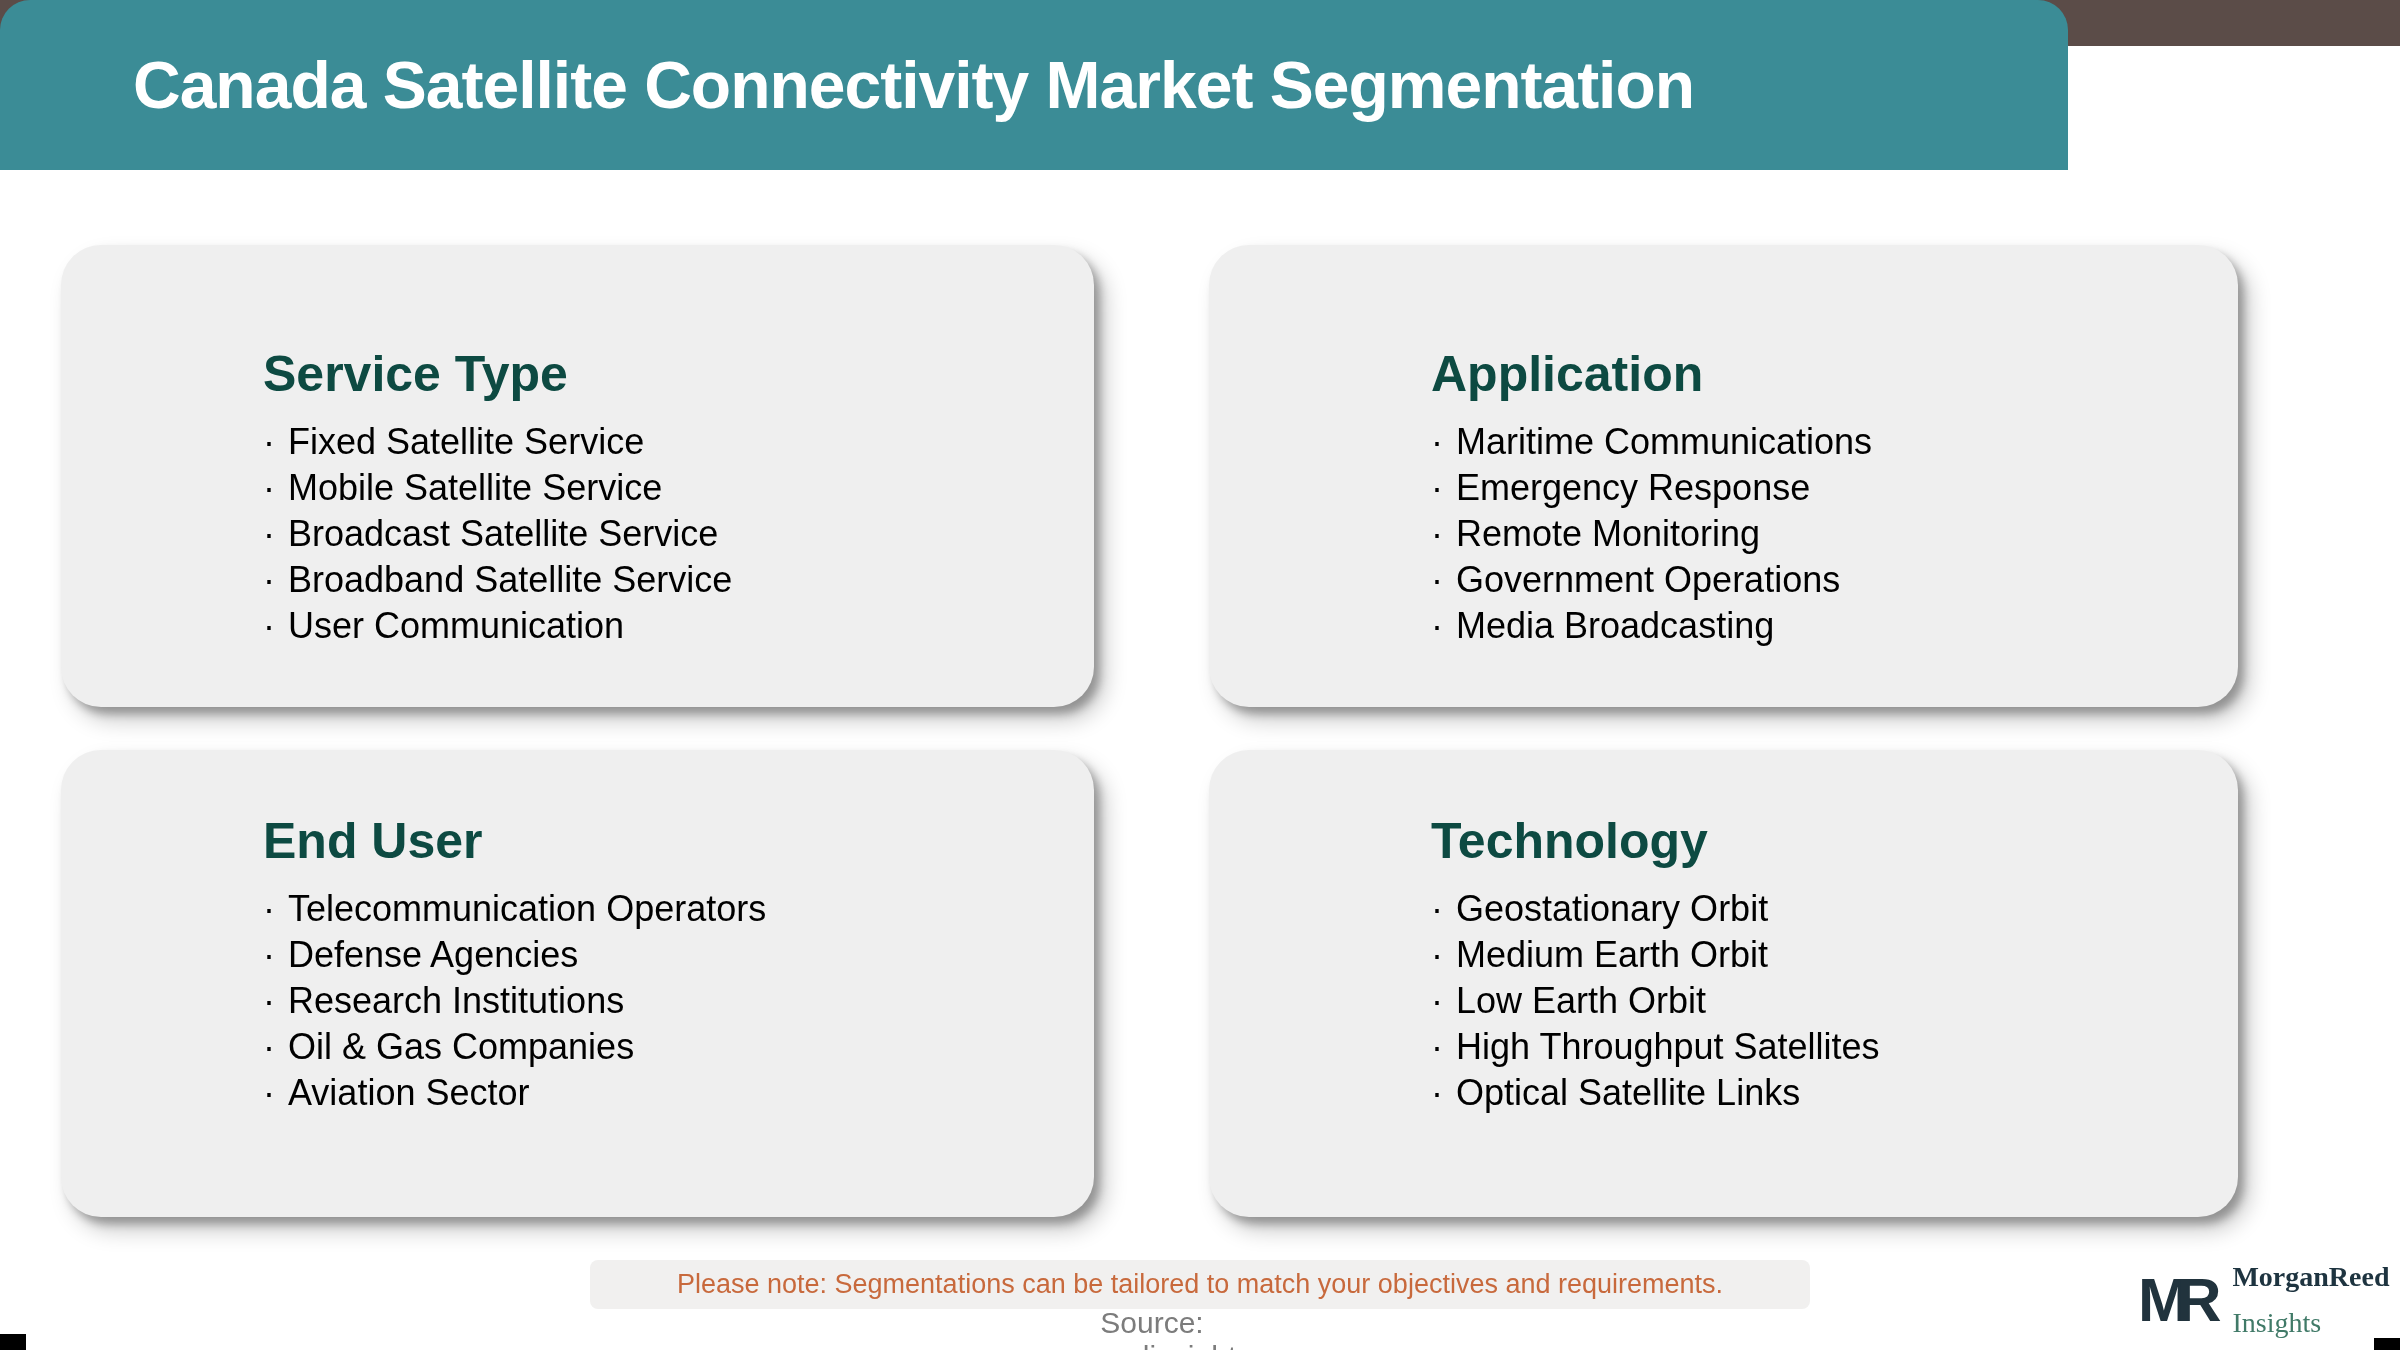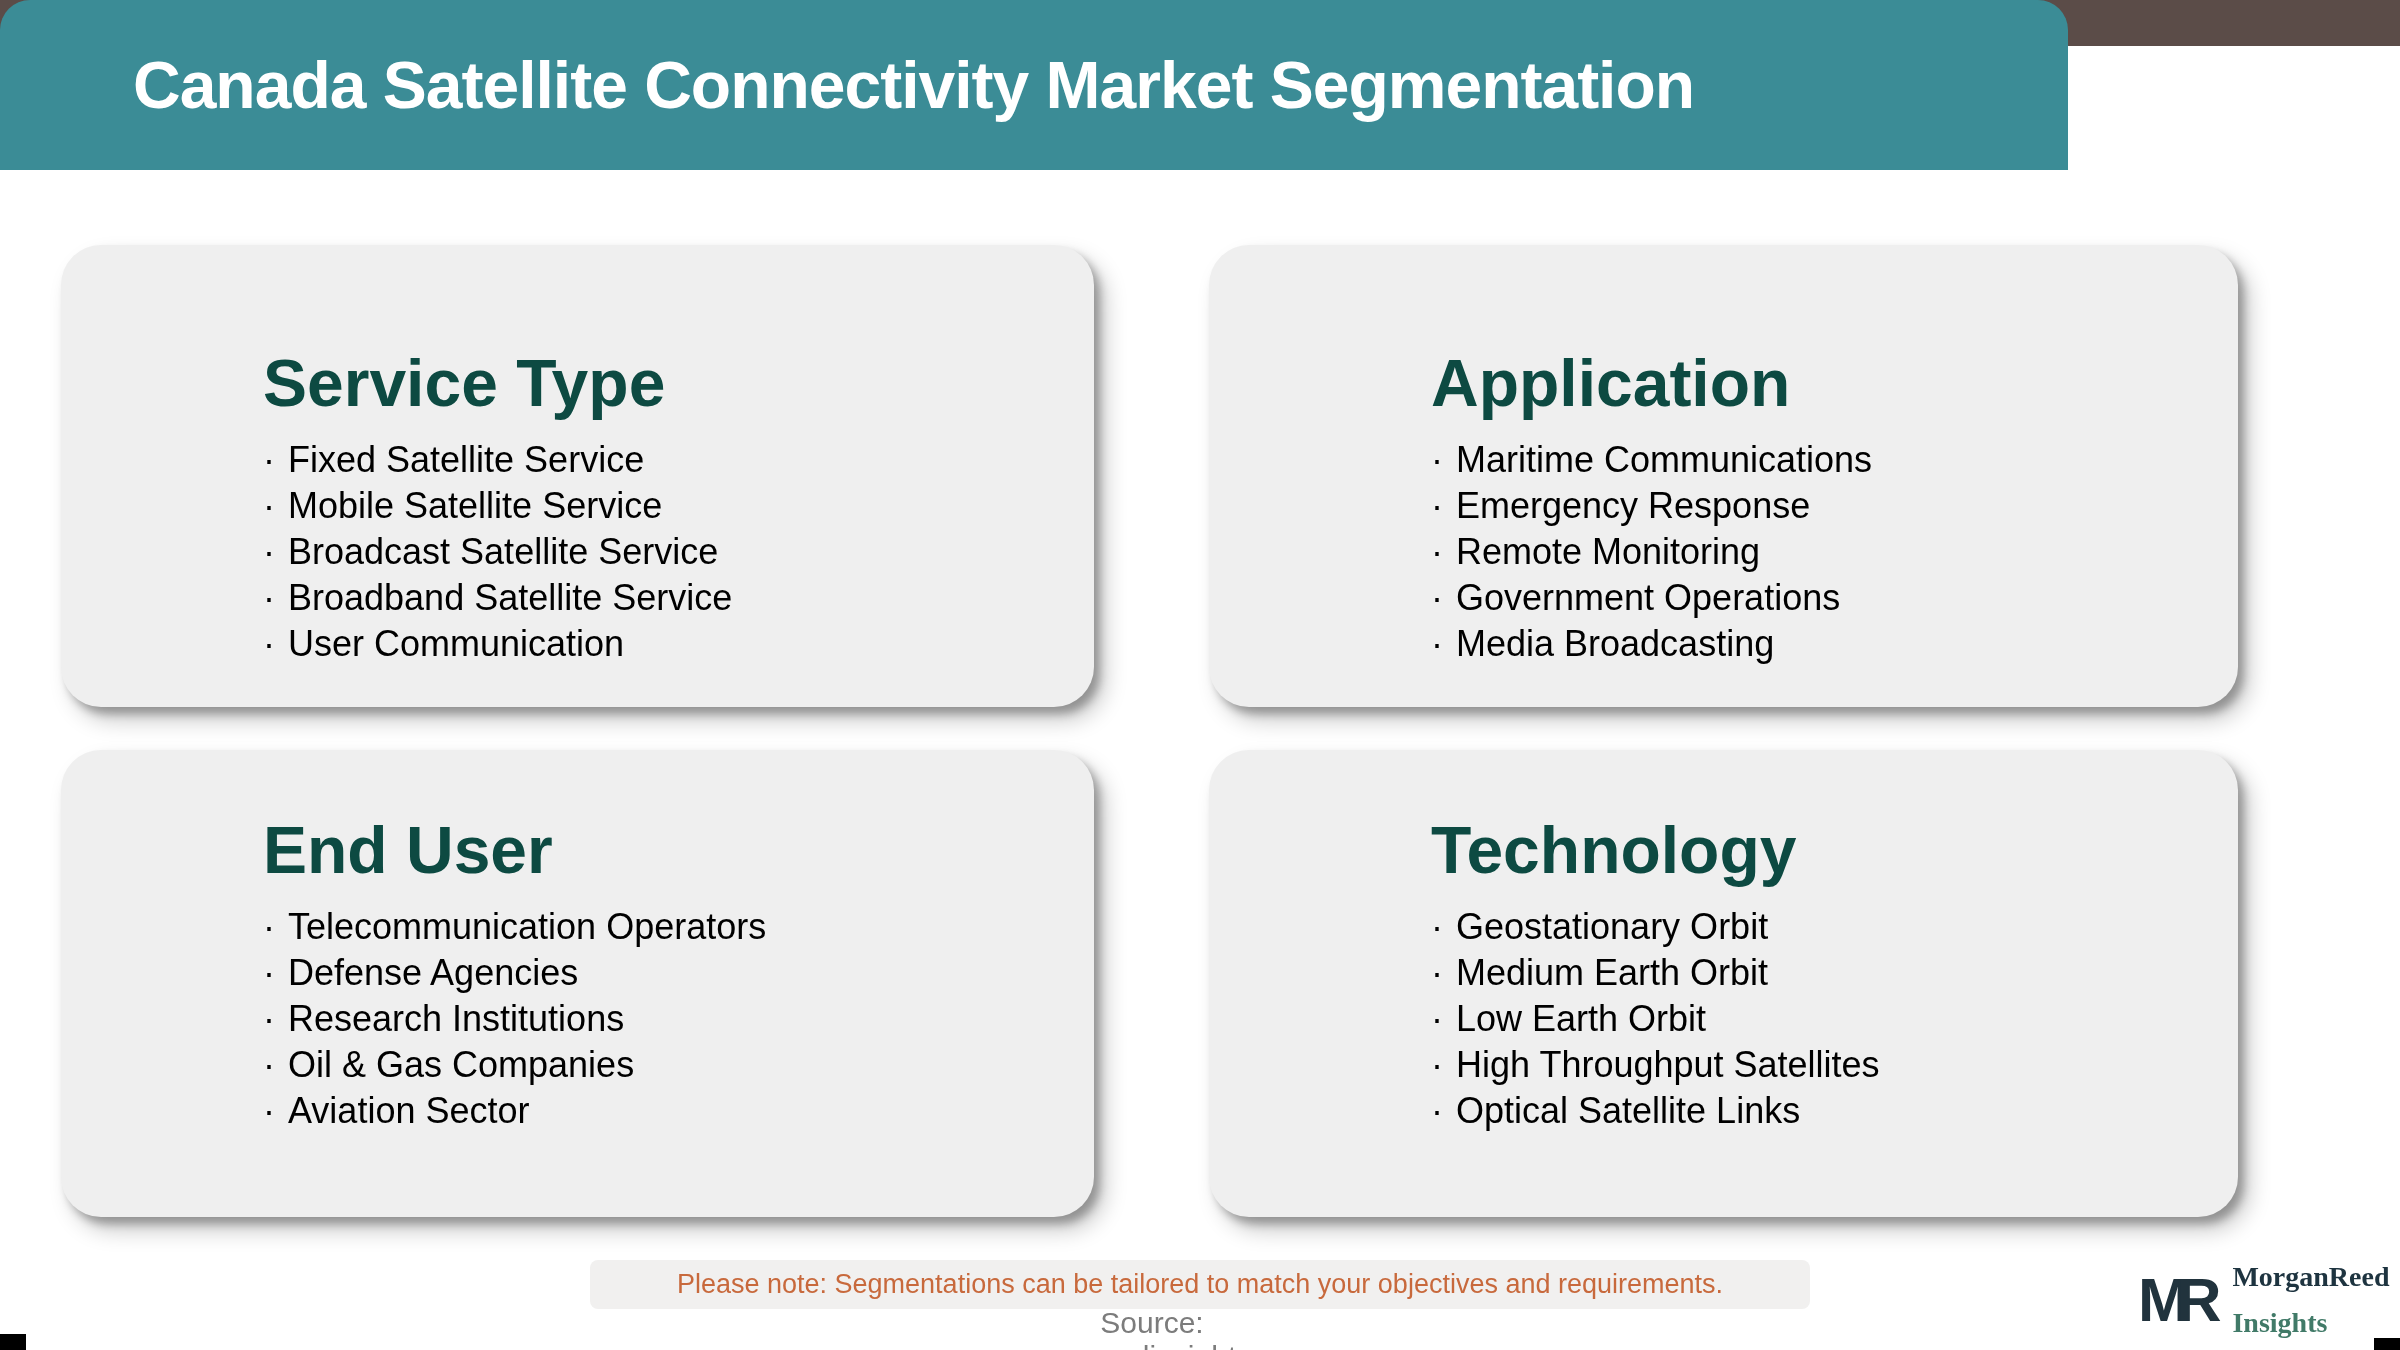--- a/index.html
+++ b/index.html
@@ -34,21 +34,21 @@
     background:#efefef;
     border-radius:40px;
     box-shadow:6px 7px 8px rgba(0,0,0,0.28), 11px 13px 22px rgba(0,0,0,0.22);
   }
   .card-1 { left:61px;   top:245px; width:1033px; height:462px; padding:100px 40px 0 202px; }
   .card-2 { left:1209px; top:245px; width:1029px; height:462px; padding:100px 40px 0 222px; }
   .card-3 { left:61px;   top:750px; width:1033px; height:467px; padding:62px 40px 0 202px; }
   .card-4 { left:1209px; top:750px; width:1029px; height:467px; padding:62px 40px 0 222px; }
 
   .card h2 {
-    font-size:66px; font-weight:bold; color:#0d4a42;
+    font-size:50px; font-weight:bold; color:#0d4a42;
     margin:0 0 16px 0;
   }
   .card ul { list-style:none; }
   .card li {
     font-size:36px; line-height:46px; color:#000000;
     white-space:nowrap;
   }
   .bullet { display:inline-block; margin-right:13px; }
 
   .note-bar {
@@ -73,21 +73,21 @@
     color:#21333d; line-height:62px;
     padding-right:24px;
   }
   .logo-text { display:flex; flex-direction:column; justify-content:center;gap:16px; }
   .logo-name {
     font-family:"Liberation Serif", serif;
     font-size:28px; font-weight:bold; color:#1e3440; line-height:30px;
   }
   .logo-tagline {
     font-family:"Liberation Serif", serif;
-    font-size:28px; font-weight:bold; color:#417a68; line-height:30px;
+    font-size:28px; font-weight:normal; color:#417a68; line-height:30px;
   }
 
   .corner-mark { position:absolute; background:#000000; }
   .corner-mark-left  { left:0;      top:1334px; width:26px; height:16px; }
   .corner-mark-right { left:2374px; top:1338px; width:26px; height:12px; }
 </style>
 </head>
 <body>
 
 <div class="header-backdrop"></div>

